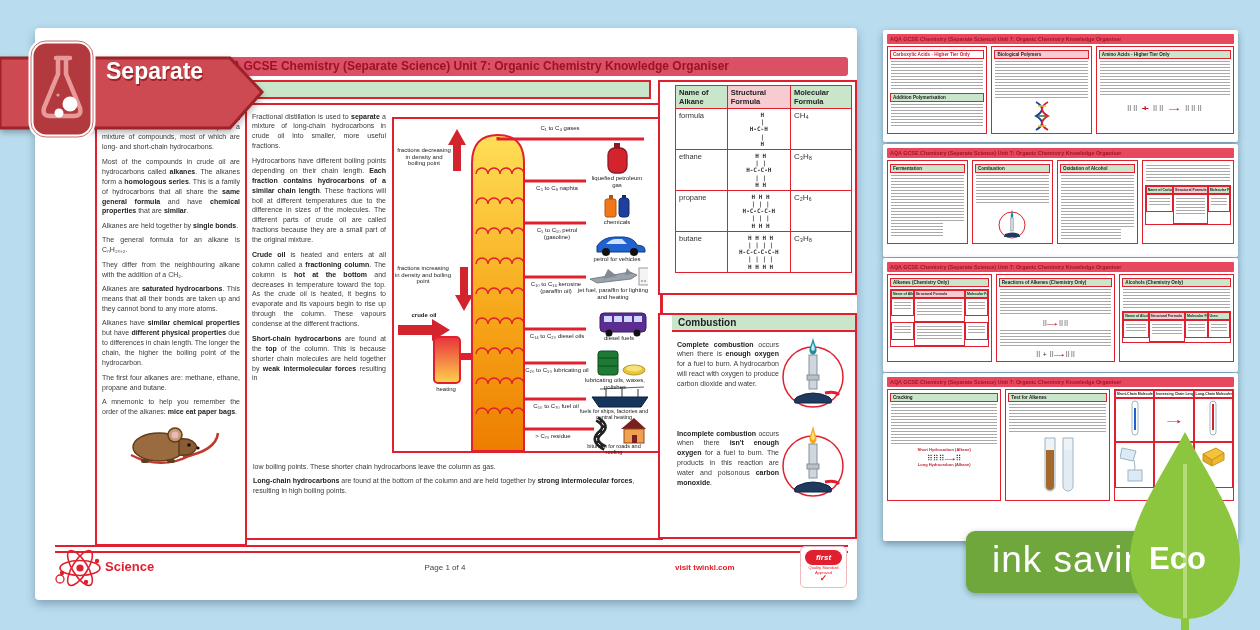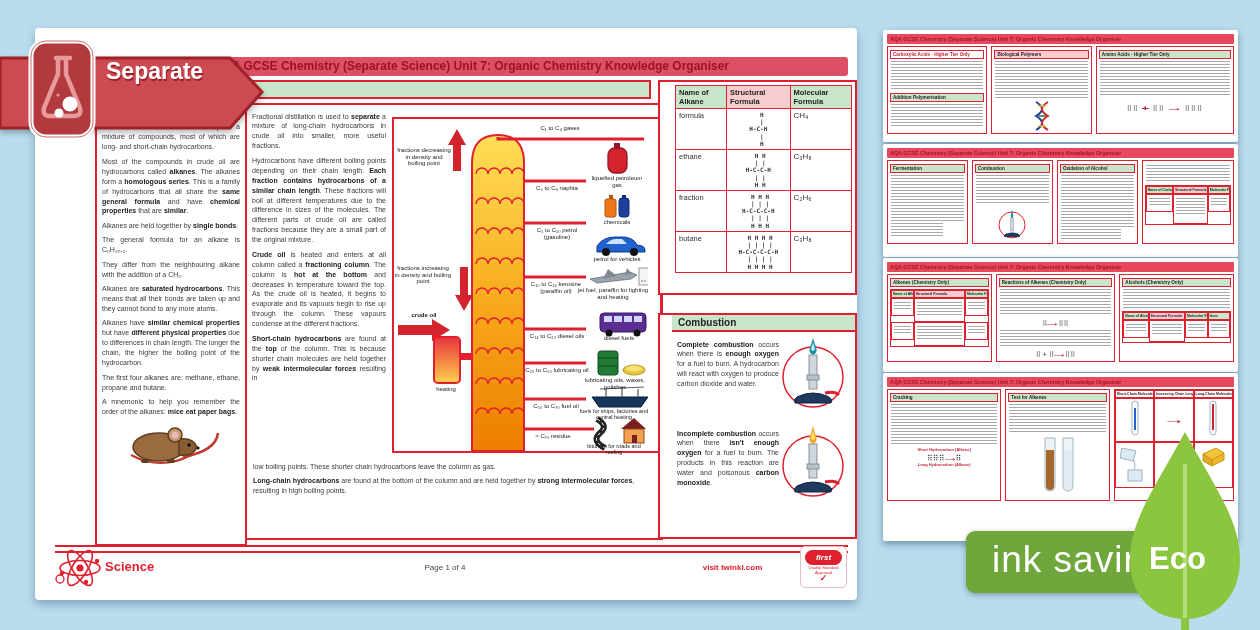--- a/index.html
+++ b/index.html
@@ -38,21 +38,21 @@
   .combbox{left:623px;top:285px;width:183px;height:222px;}
   .combhead{font-weight:bold;font-size:10px;background:#c9e6ca;border-bottom:2px solid #e0202e;
             padding:2px 6px;color:#222;}
   .combrow{display:flex;align-items:flex-start;padding:3px 4px 0 5px;}
   .combtext{width:102px;}
   
   .footline{left:20px;top:517px;width:793px;height:4px;border-top:2px solid #e0202e;
             border-bottom:2px solid #e0202e;}
   .brand{left:70px;top:531px;font-size:13px;font-weight:bold;color:#e0202e;}
   .pagenum{left:330px;top:535px;width:160px;text-align:center;font-size:8px;color:#444;}
-  .visit{left:640px;top:535px;width:115px;text-align:center;font-size:8px;font-weight:bold;color:#e0202e;}
+  .visit{left:640px;top:535px;width:115px;text-align:left;font-size:8px;font-weight:bold;color:#e0202e;}
   .badge{left:765px;top:518px;width:45px;height:40px;background:#fff;border:1px solid #f0b9bd;
          border-radius:5px;text-align:center;}
   .badge .cloud{margin:3px auto 0;width:37px;height:15px;background:#e0202e;border-radius:8px;
         color:#fff;font-size:8px;font-weight:bold;font-style:italic;line-height:15px;}
   .badge .sub{font-size:4px;color:#e0202e;line-height:1.2;margin-top:1px;}
   .badge .chk{color:#e0202e;font-size:9px;font-weight:bold;line-height:5px;}
   
   .ribbon{position:absolute;left:0;top:46px;width:266px;height:90px;z-index:30;}
   .ribbon .txt{position:absolute;left:106px;top:11px;color:#fff;font-weight:bold;font-size:23px;
         line-height:1.25;text-shadow:1px 2px 0 #9e2228;}
@@ -286,21 +286,21 @@
         <tr>
           <td class="nm">ethane</td>
           <td class="st"> H H
  | |
 H-C-C-H
  | |
  H H</td>
           <td class="mf">C₃H₈</td>
         </tr>
         <tr>
-          <td class="nm">fraction</td>
+          <td class="nm">propane</td>
           <td class="st"> H H H
  | | |
 H-C-C-C-H
  | | |
  H H H</td>
           <td class="mf">C₂H₆</td>
         </tr>
         <tr>
           <td class="nm">butane</td>
           <td class="st"> H H H H

